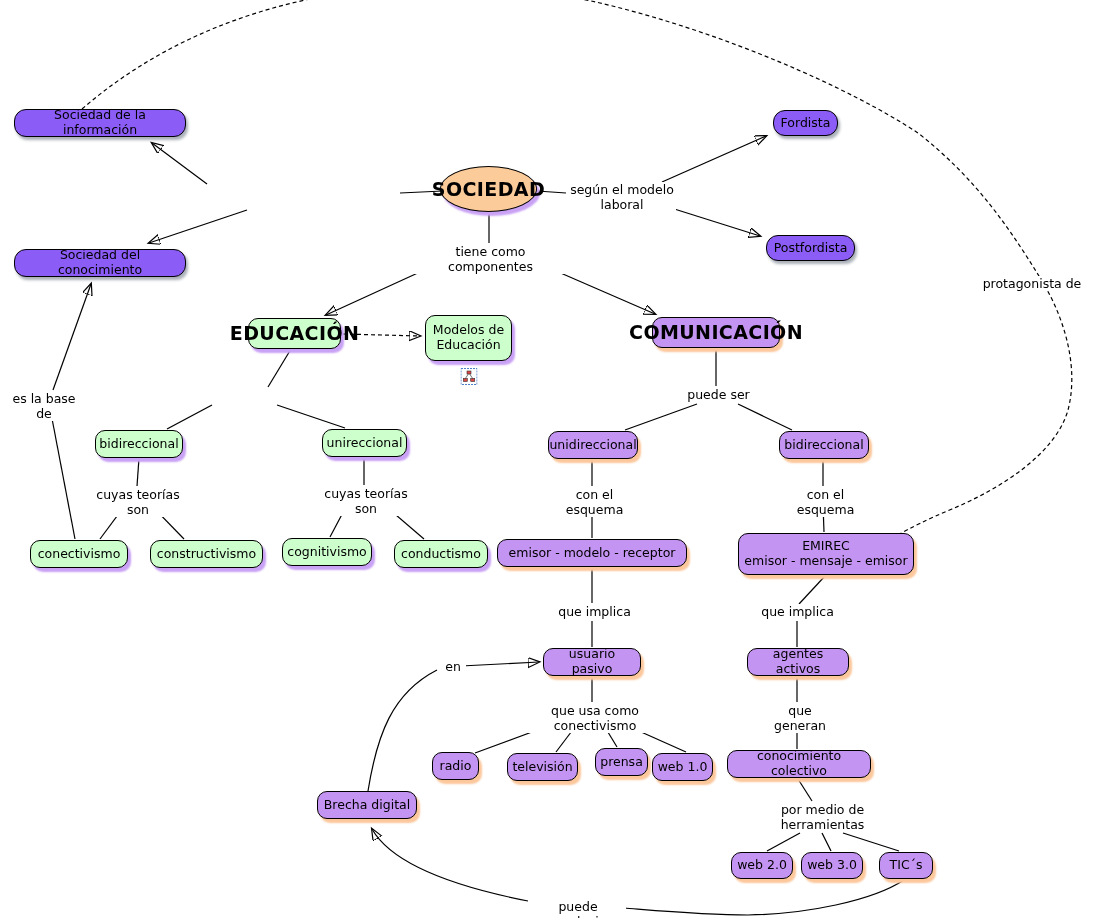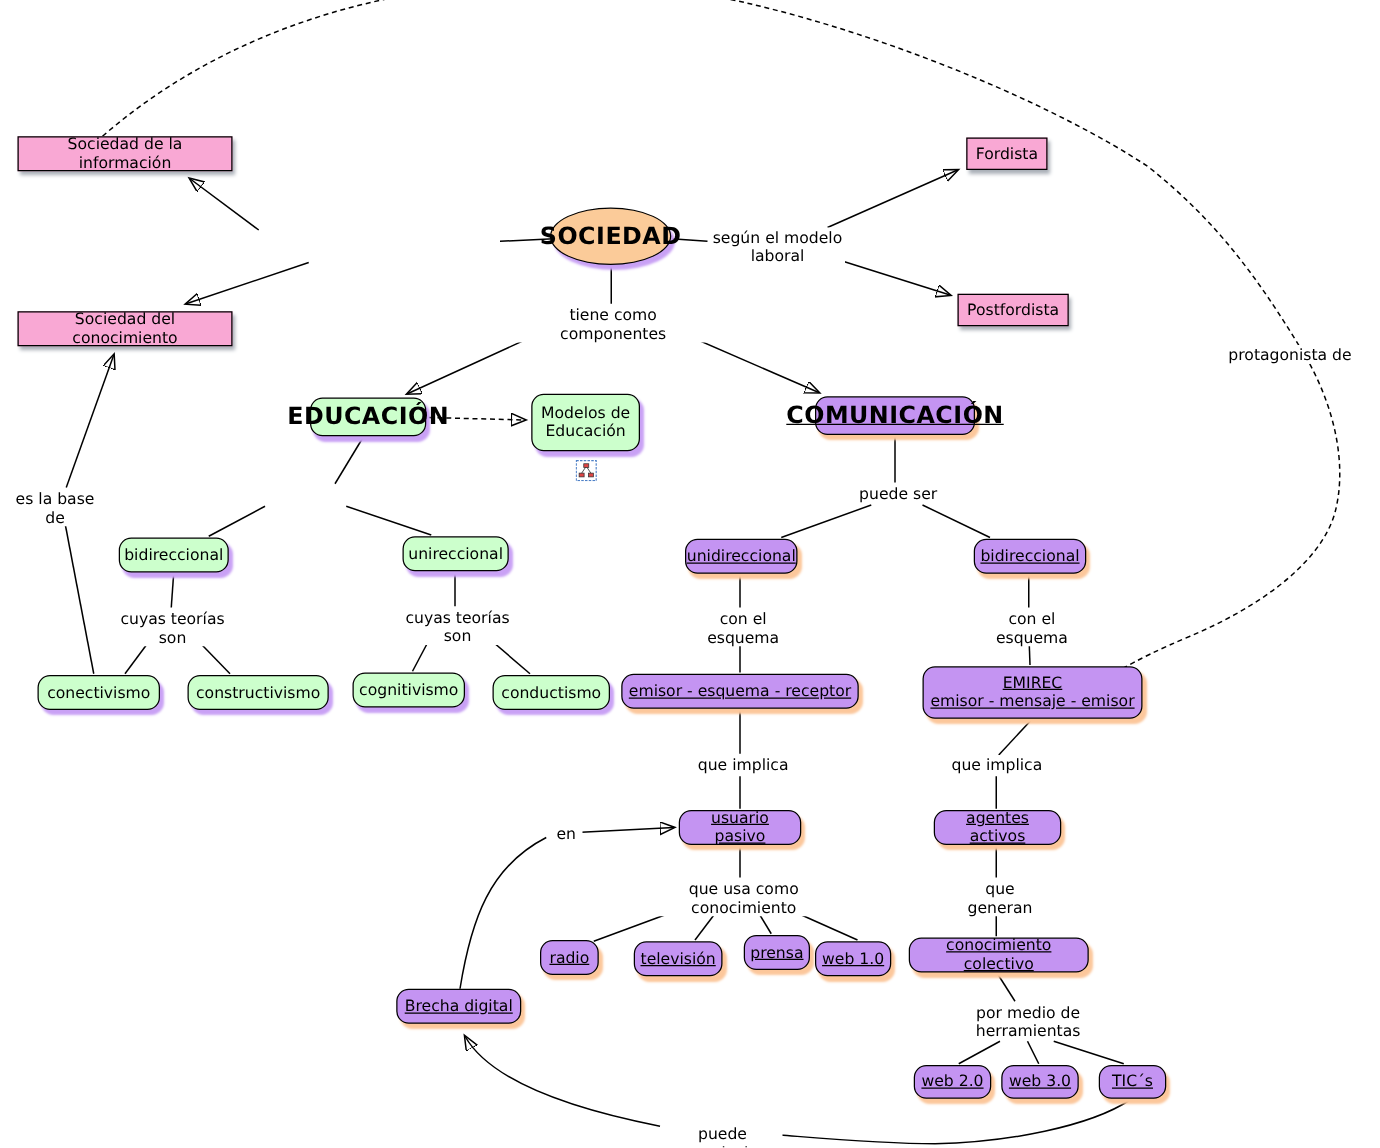--- a/index.html
+++ b/index.html
@@ -12,22 +12,22 @@
   svg.edges line, svg.edges path{stroke:#000;stroke-width:1.2;fill:none;}
   svg.edges .dashed{stroke-dasharray:4 3;}
   .node{
     position:absolute;z-index:2;box-sizing:border-box;
     border:1.3px solid #000;border-radius:10px;
     display:flex;align-items:center;justify-content:center;
     text-align:center;font-size:12.5px;line-height:1.18;white-space:pre-line;
     padding:1px 4px;
   }
   .green{background:#ccffcc;box-shadow:3px 4px 2px #c9a1f5;}
-  .purple{background:#c494f2;box-shadow:3px 4px 2px #fcc79b;text-decoration:underline;}
-  .light{background:#f9a8d4;border-radius:0;box-shadow:2px 3px 3px #aab0b8;}
+  .purple{background:#c494f2;box-shadow:3px 4px 2px #fcc79b;}
+  .light{background:#8b5cf6;border-radius:12px;box-shadow:2px 3px 3px #aab0b8;}
   .ellipse{background:#fbcb99;border-radius:50%;box-shadow:3px 4px 2px #c9a1f5;}
   .heading{font-weight:bold;font-size:19px;letter-spacing:.4px;}
   .elabel{
     position:absolute;z-index:2;background:#fff;font-size:12.5px;line-height:1.2;
     text-align:center;white-space:pre-line;padding:0 2px;
   }
   .resource-icon{
     position:absolute;left:50%;bottom:-10px;transform:translateX(-50%);
     width:17px;height:17px;display:block;z-index:3;
   }
@@ -124,21 +124,21 @@
 
   <div class="node green" style="left:95px;top:430px;width:88px;height:28px">bidireccional</div>
   <div class="node green" style="left:322px;top:429px;width:85px;height:28px">unireccional</div>
   <div class="node green" style="left:30px;top:540px;width:98px;height:28px">conectivismo</div>
   <div class="node green" style="left:150px;top:540px;width:113px;height:28px">constructivismo</div>
   <div class="node green" style="left:282px;top:538px;width:90px;height:28px">cognitivismo</div>
   <div class="node green" style="left:394px;top:540px;width:94px;height:28px">conductismo</div>
 
   <div class="node purple" style="left:548px;top:431px;width:90px;height:28px">unidireccional</div>
   <div class="node purple" style="left:779px;top:431px;width:90px;height:28px">bidireccional</div>
-  <div class="node purple" style="left:497px;top:539px;width:190px;height:28px">emisor - esquema - receptor</div>
+  <div class="node purple" style="left:497px;top:539px;width:190px;height:28px">emisor - modelo - receptor</div>
   <div class="node purple" style="left:738px;top:533px;width:176px;height:42px">EMIREC
 emisor - mensaje - emisor</div>
   <div class="node purple" style="left:543px;top:648px;width:98px;height:28px">usuario pasivo</div>
   <div class="node purple" style="left:747px;top:648px;width:102px;height:28px">agentes activos</div>
   <div class="node purple" style="left:432px;top:752px;width:47px;height:28px">radio</div>
   <div class="node purple" style="left:507px;top:753px;width:71px;height:28px">televisión</div>
   <div class="node purple" style="left:595px;top:748px;width:53px;height:28px">prensa</div>
   <div class="node purple" style="left:652px;top:753px;width:61px;height:28px">web 1.0</div>
   <div class="node purple" style="left:727px;top:750px;width:144px;height:28px">conocimiento colectivo</div>
   <div class="node purple" style="left:317px;top:791px;width:100px;height:28px">Brecha digital</div>
@@ -149,21 +149,21 @@
   <div class="elabel" style="left:568px;top:182px;width:104px">según el modelo
 laboral</div>
   <div class="elabel" style="left:412px;top:244px;width:153px">tiene como componentes</div>
   <div class="elabel" style="left:685px;top:387px;width:63px">puede ser</div>
   <div class="elabel" style="left:82px;top:487px;width:108px">cuyas teorías son</div>
   <div class="elabel" style="left:310px;top:486px;width:108px">cuyas teorías son</div>
   <div class="elabel" style="left:545px;top:487px;width:95px">con el esquema</div>
   <div class="elabel" style="left:776px;top:487px;width:95px">con el esquema</div>
   <div class="elabel" style="left:556px;top:604px;width:73px">que implica</div>
   <div class="elabel" style="left:759px;top:604px;width:73px">que implica</div>
-  <div class="elabel" style="left:512px;top:703px;width:162px">que usa como conocimiento</div>
+  <div class="elabel" style="left:512px;top:703px;width:162px">que usa como conectivismo</div>
   <div class="elabel" style="left:760px;top:703px;width:76px">que generan</div>
   <div class="elabel" style="left:778px;top:802px;width:85px">por medio de
 herramientas</div>
   <div class="elabel" style="left:440px;top:659px;width:22px">en</div>
   <div class="elabel" style="left:530px;top:899px;width:92px">puede producir</div>
   <div class="elabel" style="left:2px;top:391px;width:80px">es la base de</div>
   <div class="elabel" style="left:980px;top:276px;width:100px">protagonista de</div>
 
 </div>
 

